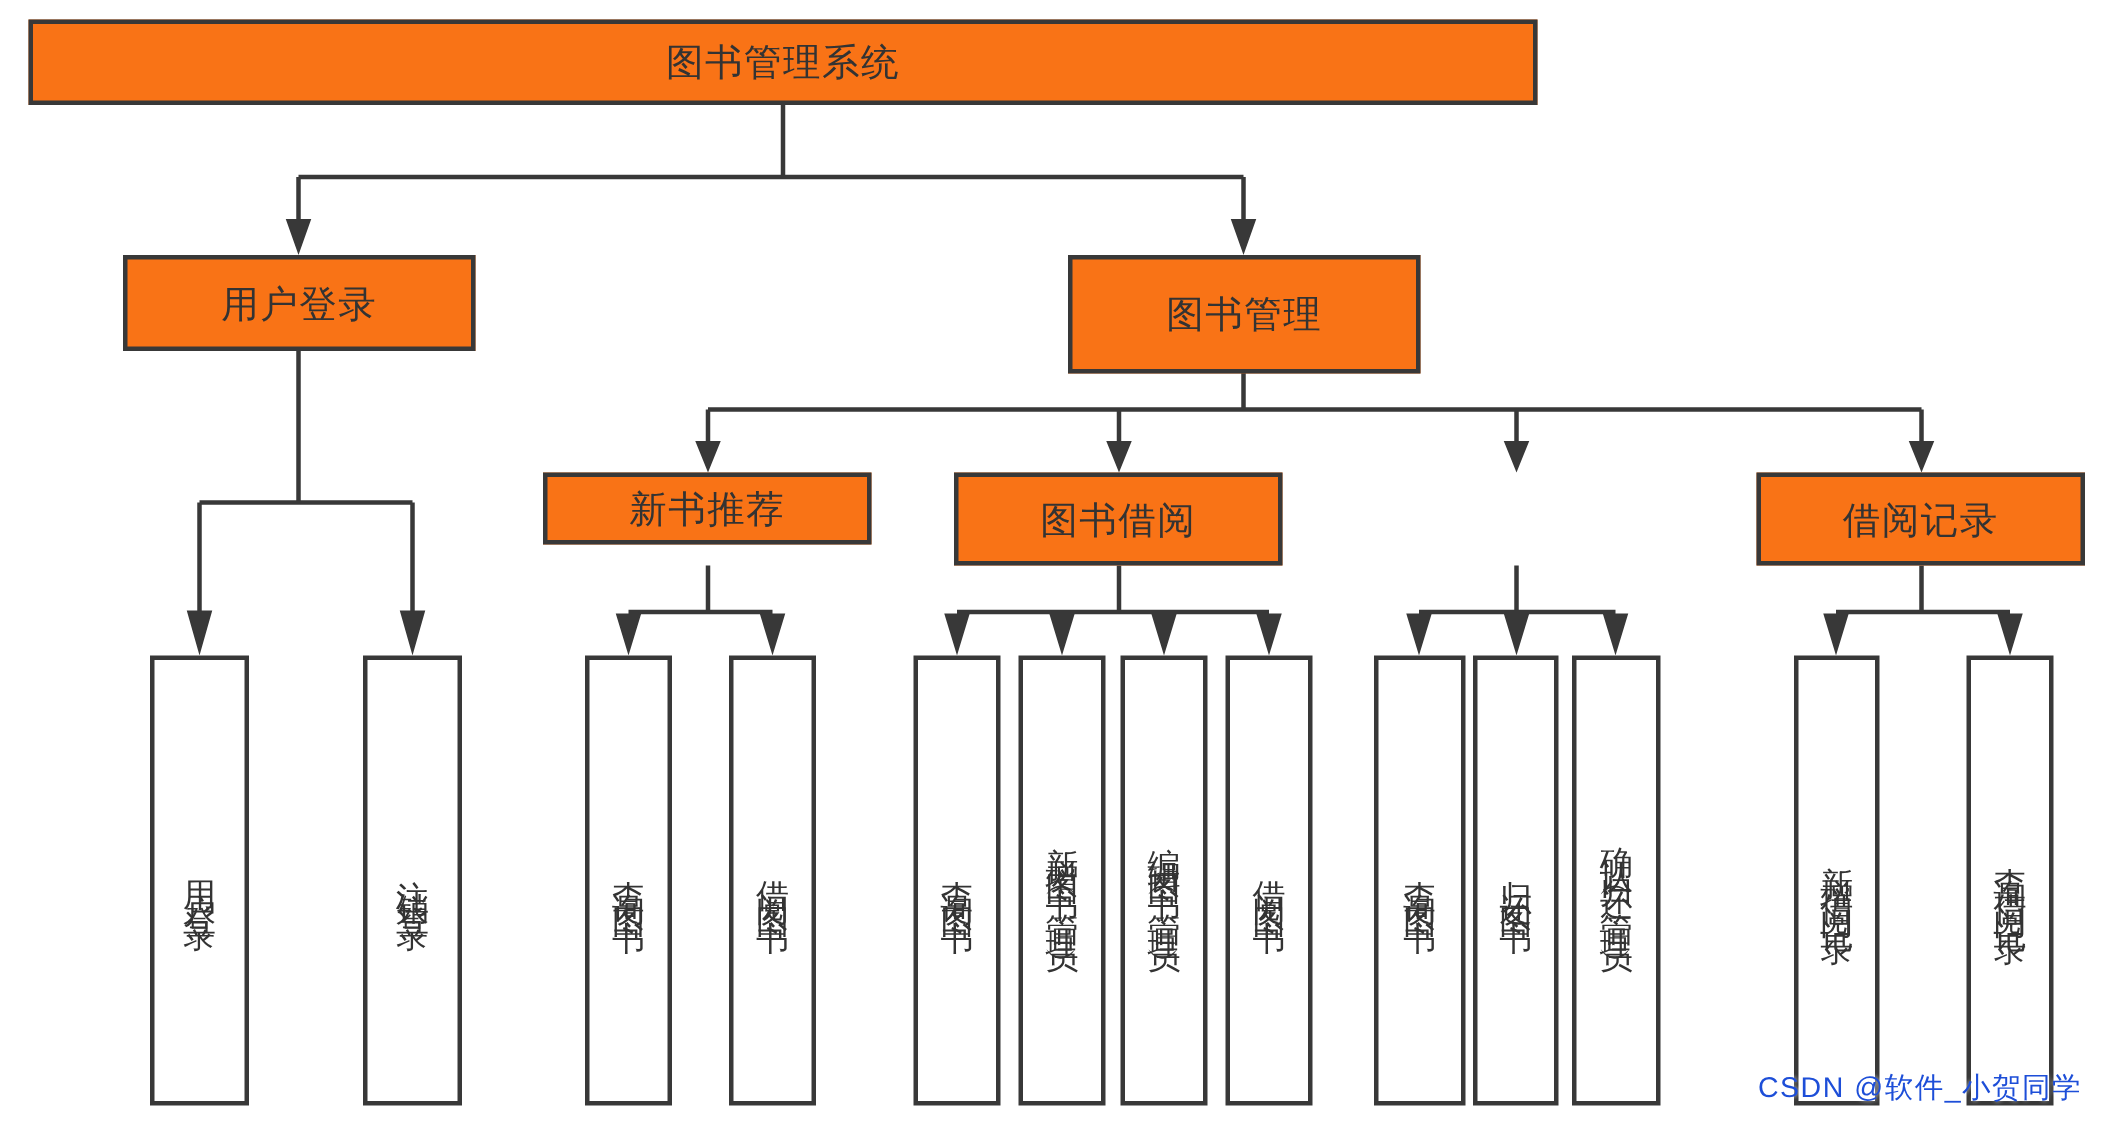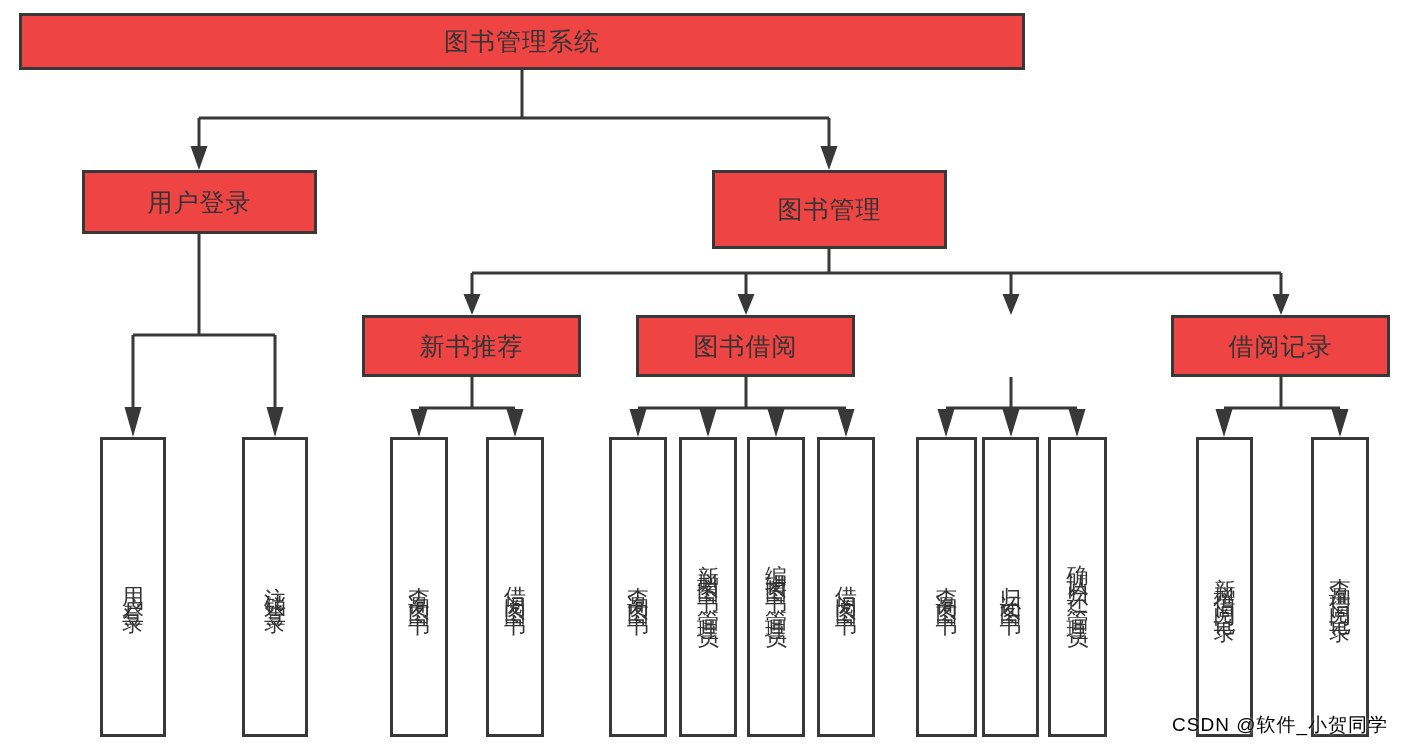--- a/index.html
+++ b/index.html
@@ -4,33 +4,33 @@
 <style>
   html,body{margin:0;padding:0;background:#ffffff;}
   .stage{
     position:relative;width:1405px;height:747px;background:#ffffff;overflow:hidden;
     font-family:"Liberation Sans","DejaVu Sans",sans-serif;color:#333333;
   }
   .stage svg{position:absolute;left:0;top:0;width:1405px;height:747px;}
   .ln{fill:none;stroke:#383838;stroke-width:3;}
   .ar{fill:#383838;stroke:none;}
   .hbox{
-    position:absolute;box-sizing:border-box;background:#ef4444;border:3px solid #383838;
+    position:absolute;box-sizing:border-box;background:#f97316;border:3px solid #383838;
     display:flex;align-items:center;justify-content:center;
     font-size:25px;letter-spacing:1px;white-space:nowrap;z-index:2;
   }
   .vbox{
     position:absolute;box-sizing:border-box;background:#ffffff;border:3px solid #383838;
     top:437px;height:300px;display:flex;align-items:center;justify-content:center;
     writing-mode:vertical-rl;text-orientation:mixed;
     font-size:22px;letter-spacing:9px;line-height:1;z-index:2;
   }
   .watermark{
     position:absolute;right:17px;top:712px;z-index:5;
-    font-size:19px;color:#000000;letter-spacing:1px;white-space:nowrap;
+    font-size:19px;color:#1d4ed8;letter-spacing:1px;white-space:nowrap;
     text-shadow:0 0 3px rgba(255,255,255,0.9);
   }
 </style>
 </head>
 <body>
 
 <div class="stage">
 
   <svg viewBox="0 0 1405 747" aria-hidden="true">
     <g>
@@ -61,21 +61,21 @@
       <path class="ln" d="M1281 377 V408 M1224 408 H1340"></path>
       <path class="ar" d="M1215.5 409 h17 L1224 437 Z M1331.5 409 h17 L1340 437 Z"></path>
     </g>
   </svg>
 
   <div class="hbox" style="left:19px;top:13px;width:1006px;height:57px">图书管理系统</div>
 
   <div class="hbox" style="left:82px;top:170px;width:235px;height:64px">用户登录</div>
   <div class="hbox" style="left:712px;top:170px;width:235px;height:79px">图书管理</div>
 
-  <div class="hbox" style="left:362px;top:315px;width:219px;height:62px">新书推荐</div>
+  <div class="hbox" style="left:362px;top:315px;width:219px;height:48px">新书推荐</div>
   <div class="hbox" style="left:636px;top:315px;width:219px;height:62px">图书借阅</div>
   <div class="hbox" style="left:1171px;top:315px;width:219px;height:62px">借阅记录</div>
 
   <div class="vbox" style="left:100px;width:66px">用户登录</div>
   <div class="vbox" style="left:242px;width:66px">注销登录</div>
 
   <div class="vbox" style="left:390px;width:58px">查询图书</div>
   <div class="vbox" style="left:486px;width:58px">借阅图书</div>
 
   <div class="vbox" style="left:609px;width:58px">查询图书</div>

